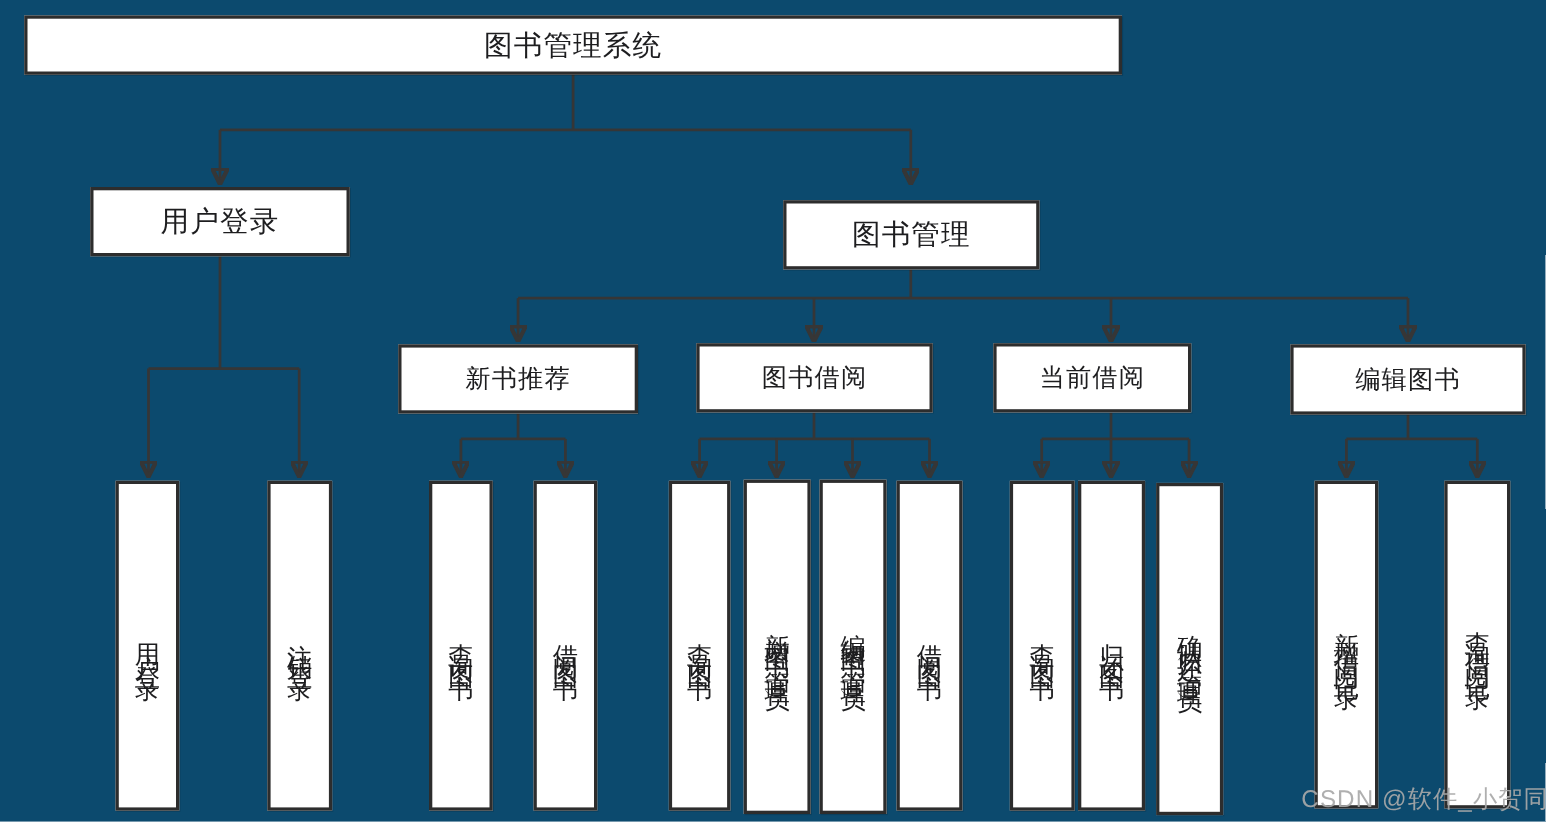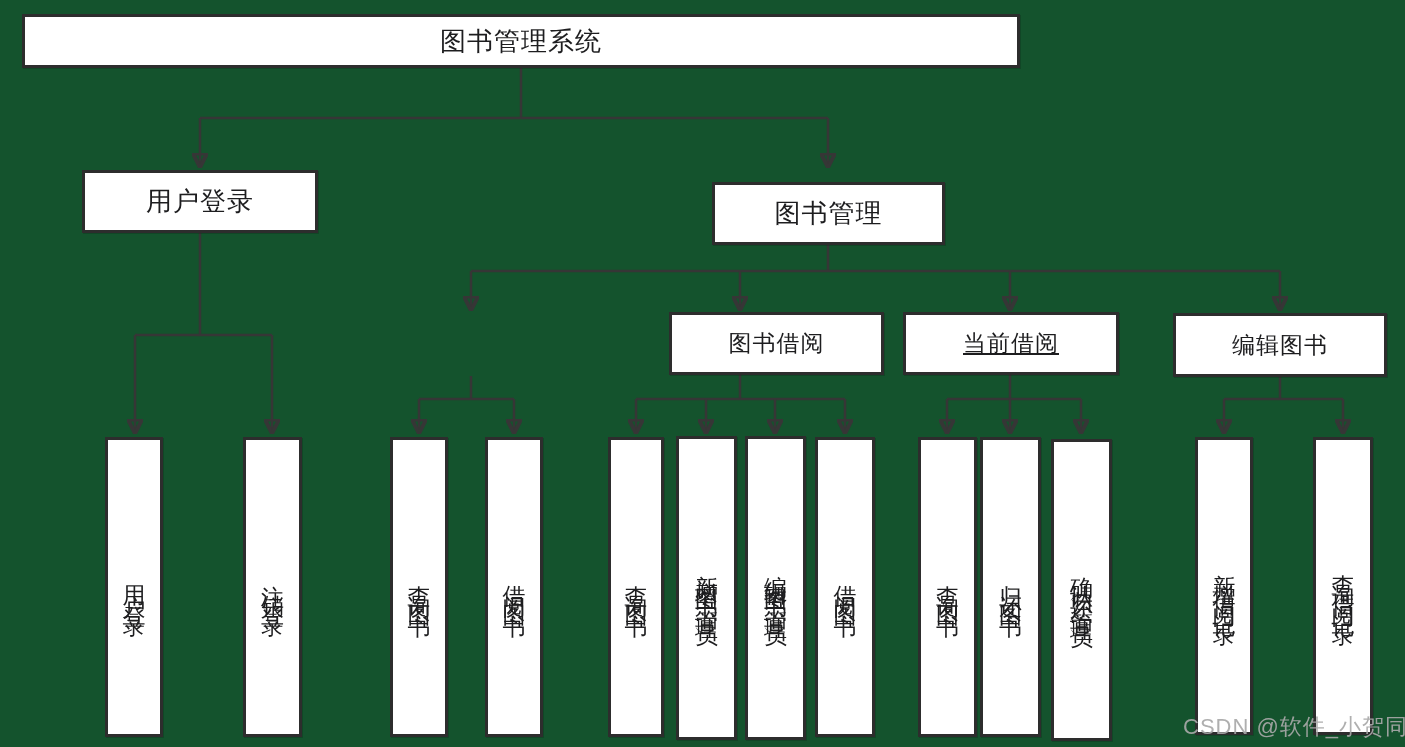--- a/index.html
+++ b/index.html
@@ -5,21 +5,21 @@
   html, body {
     margin: 0;
     padding: 0;
     background: #ffffff;
     font-family: "Liberation Sans", "DejaVu Sans", sans-serif;
   }
   #canvas {
     position: relative;
     width: 1405px;
     height: 747px;
-    background: #14532d;
+    background: #0c4a6e;
     overflow: hidden;
     color: #1d1d1f;
   }
   #wires {
     position: absolute;
     left: 0; top: 0;
     width: 1405px; height: 747px;
     pointer-events: none;
   }
   #wires path { stroke: #363636; stroke-width: 2.5; fill: none; }
@@ -115,22 +115,23 @@
   </svg>
 
   <div class="hbox" style="left:22px; top:14px; width:998px; height:54px;">图书管理系统</div>
 
   <div class="hbox" style="left:82px; top:170px; width:236px; height:63px;">用户登录</div>
   <div class="hbox" style="left:712px; top:182px; width:233px; height:63px;">图书管理</div>
 
   <div class="vbox" style="left:105px; top:437px; width:58px; height:300px;">用户登录</div>
   <div class="vbox" style="left:243px; top:437px; width:59px; height:300px;">注销登录</div>
 
-  <div class="hbox l3" style="left:633px; top:312px; width:215px; height:63px;margin-left:36px;">图书借阅</div>
-  <div class="hbox l3" style="left:903px; top:312px; width:216px; height:63px;text-decoration:underline;">当前借阅</div>
+  <div class="hbox l3" style="left:362px; top:313px; width:218px; height:63px;">新书推荐</div>
+  <div class="hbox l3" style="left:633px; top:312px; width:215px; height:63px;">图书借阅</div>
+  <div class="hbox l3" style="left:903px; top:312px; width:180px; height:63px;">当前借阅</div>
   <div class="hbox l3" style="left:1173px; top:313px; width:214px; height:64px;">编辑图书</div>
 
   <div class="vbox" style="left:390px; top:437px; width:58px; height:300px;">查询图书</div>
   <div class="vbox" style="left:485px; top:437px; width:58px; height:300px;">借阅图书</div>
 
   <div class="vbox" style="left:608px; top:437px; width:56px; height:300px;">查询图书</div>
   <div class="vbox tight" style="left:676px; top:436px; width:61px; height:304px;">新增图书（管理员）</div>
   <div class="vbox tight" style="left:745px; top:436px; width:61px; height:304px;">编辑图书（管理员）</div>
   <div class="vbox" style="left:815px; top:437px; width:60px; height:300px;">借阅图书</div>
 

